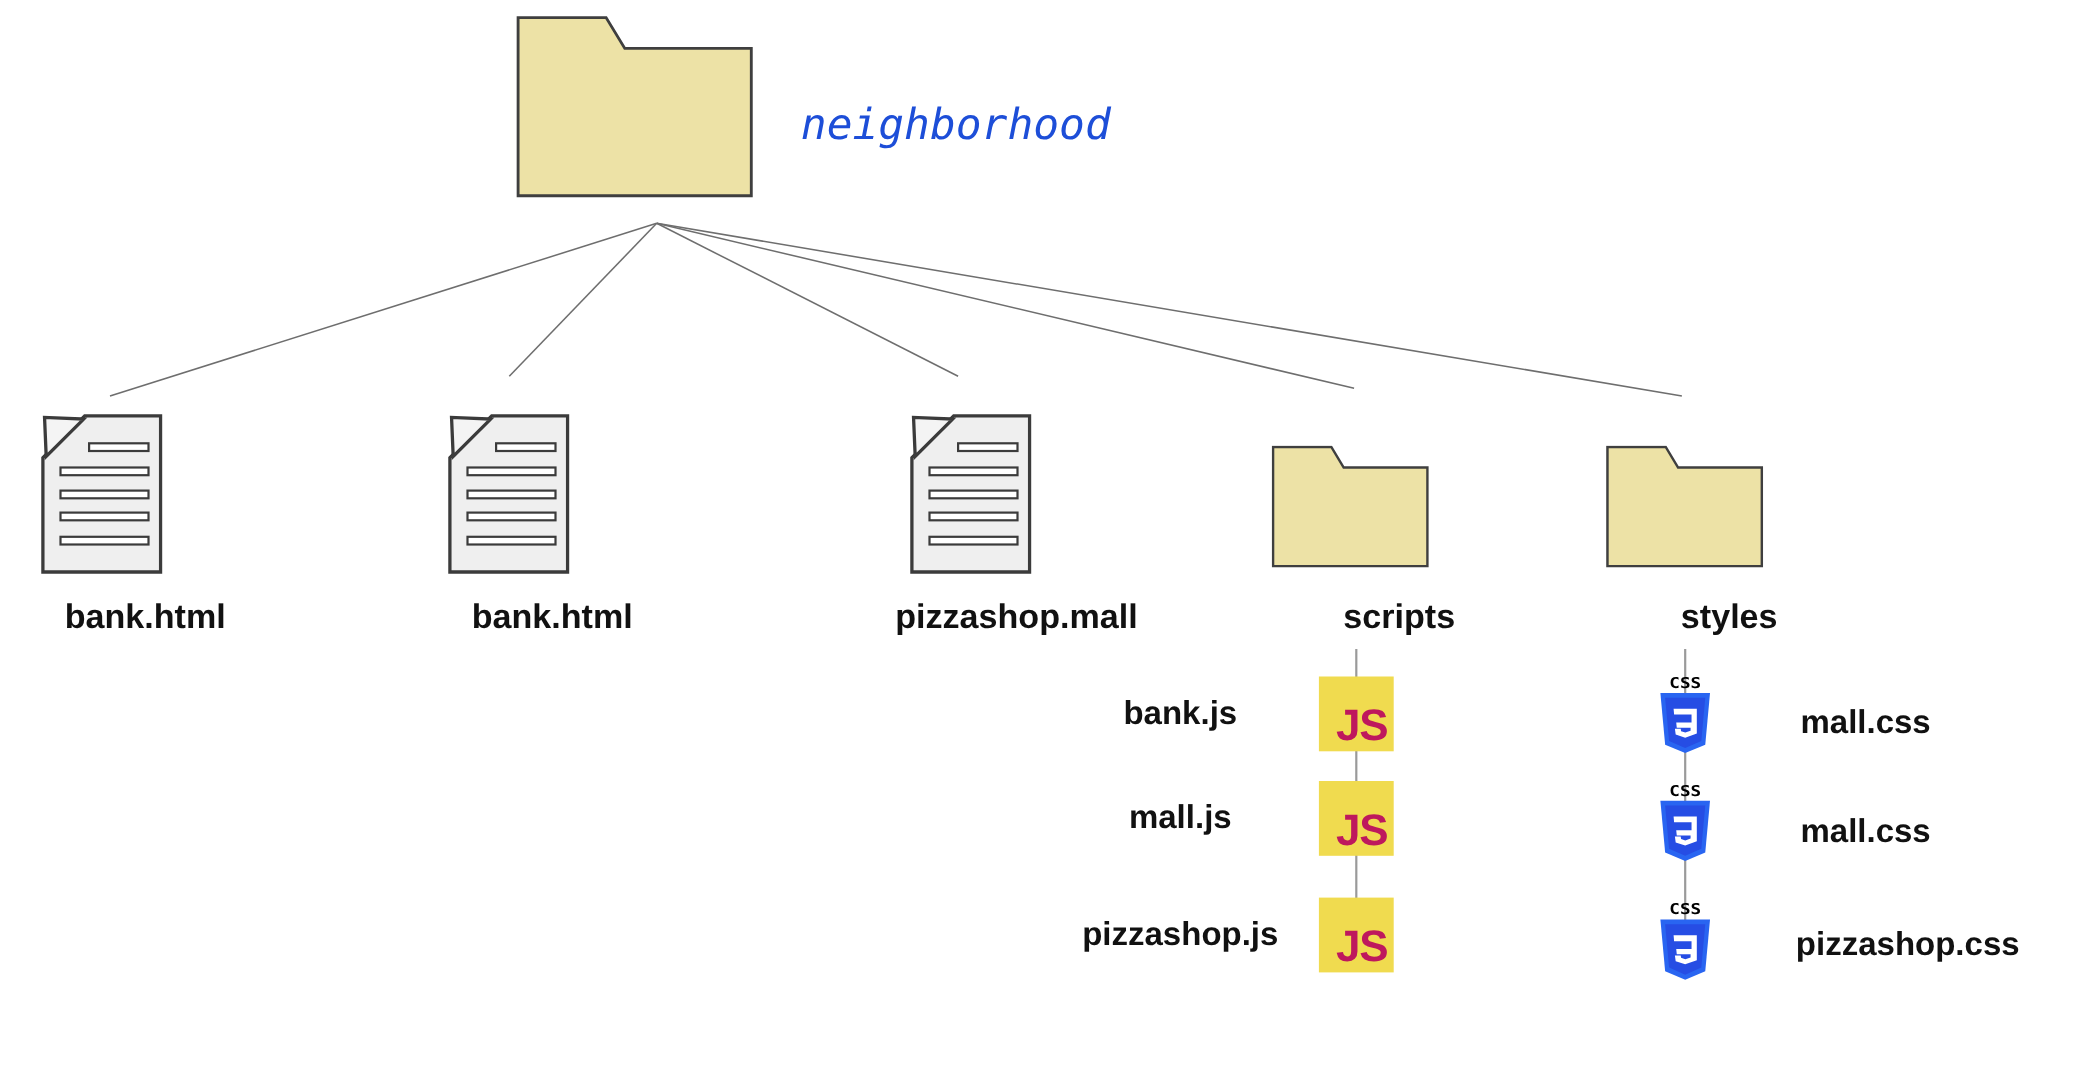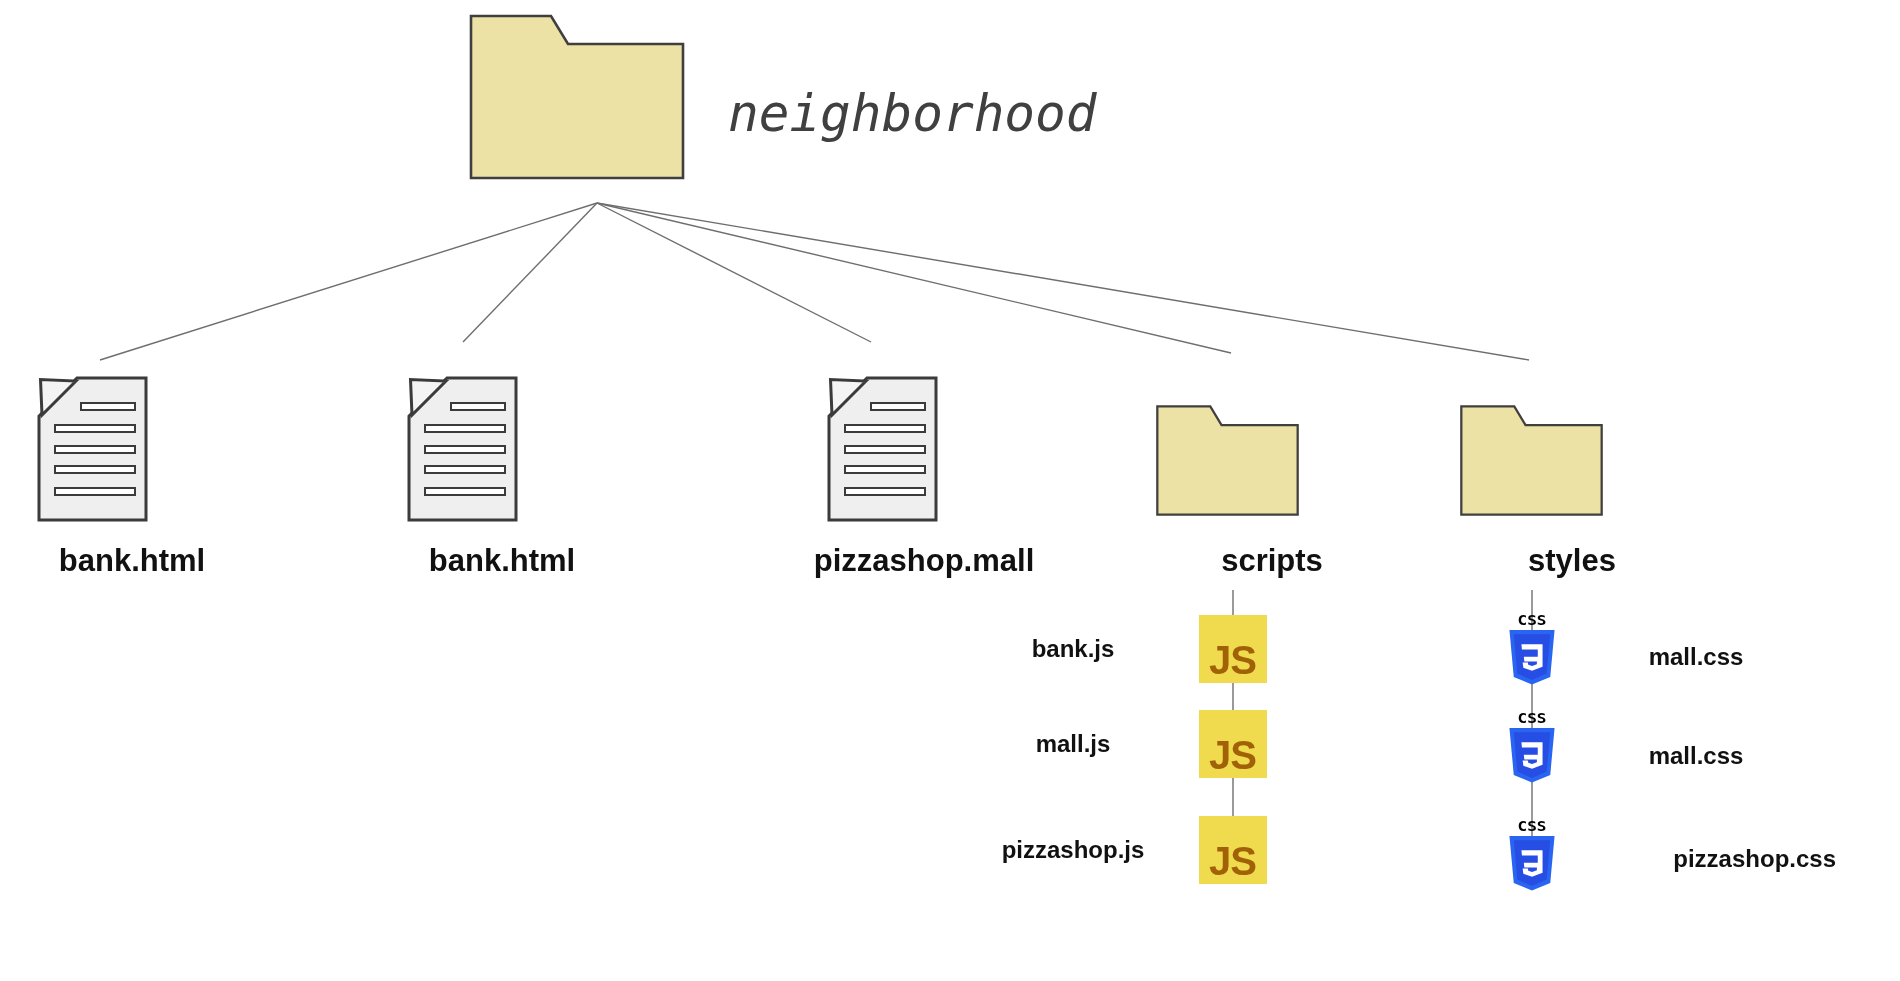--- a/index.html
+++ b/index.html
@@ -24,53 +24,53 @@
     white-space:nowrap;
     transform:translateX(-50%);
     text-align:center;
     line-height:38px;
     margin-left:40px;
   }
   .root-label {
     position:absolute; z-index:3;
     font-family:"DejaVu Sans Mono", monospace;
     font-style:italic;
-    font-size:51px;
+    font-size:39px;
     line-height:44px;
-    color:#404040;
+    color:#1d4ed8;
     white-space:nowrap;
   }
   .js-badge {
     position:absolute; z-index:2;
     width:68px; height:68px;
     background:#F0DB4F;
-    display:flex; align-items:flex-end; justify-content:flex-start;
+    display:flex; align-items:flex-end; justify-content:center;
     padding-bottom:3px; padding-left:10px;
     font-weight:bold; font-size:40px; line-height:40px;
-    color:#a16207;
+    color:#be185d;
     letter-spacing:-1px;
   }
   .css-badge {
     position:absolute; z-index:2;
     width:74px;
     display:flex; flex-direction:column; align-items:center;
     transform:translateX(-50%);
     text-align:center;
   }
   .css-badge .css-word {
     font-family:"DejaVu Sans Mono", monospace;
     font-weight:bold; font-size:16px; line-height:16px;
     letter-spacing:0px;
     color:#000000;
     transform:scaleY(0.85);
   }
   .side-label {
     position:absolute; z-index:3;
     width:280px;
-    font-weight:bold; font-size:24px; line-height:38px;
+    font-weight:bold; font-size:30px; line-height:38px;
     color:#111111;
     text-align:center;
     transform:translateX(-50%);
     white-space:nowrap;
   }
 </style>
 </head>
 <body>
 
 <div class="canvas">

